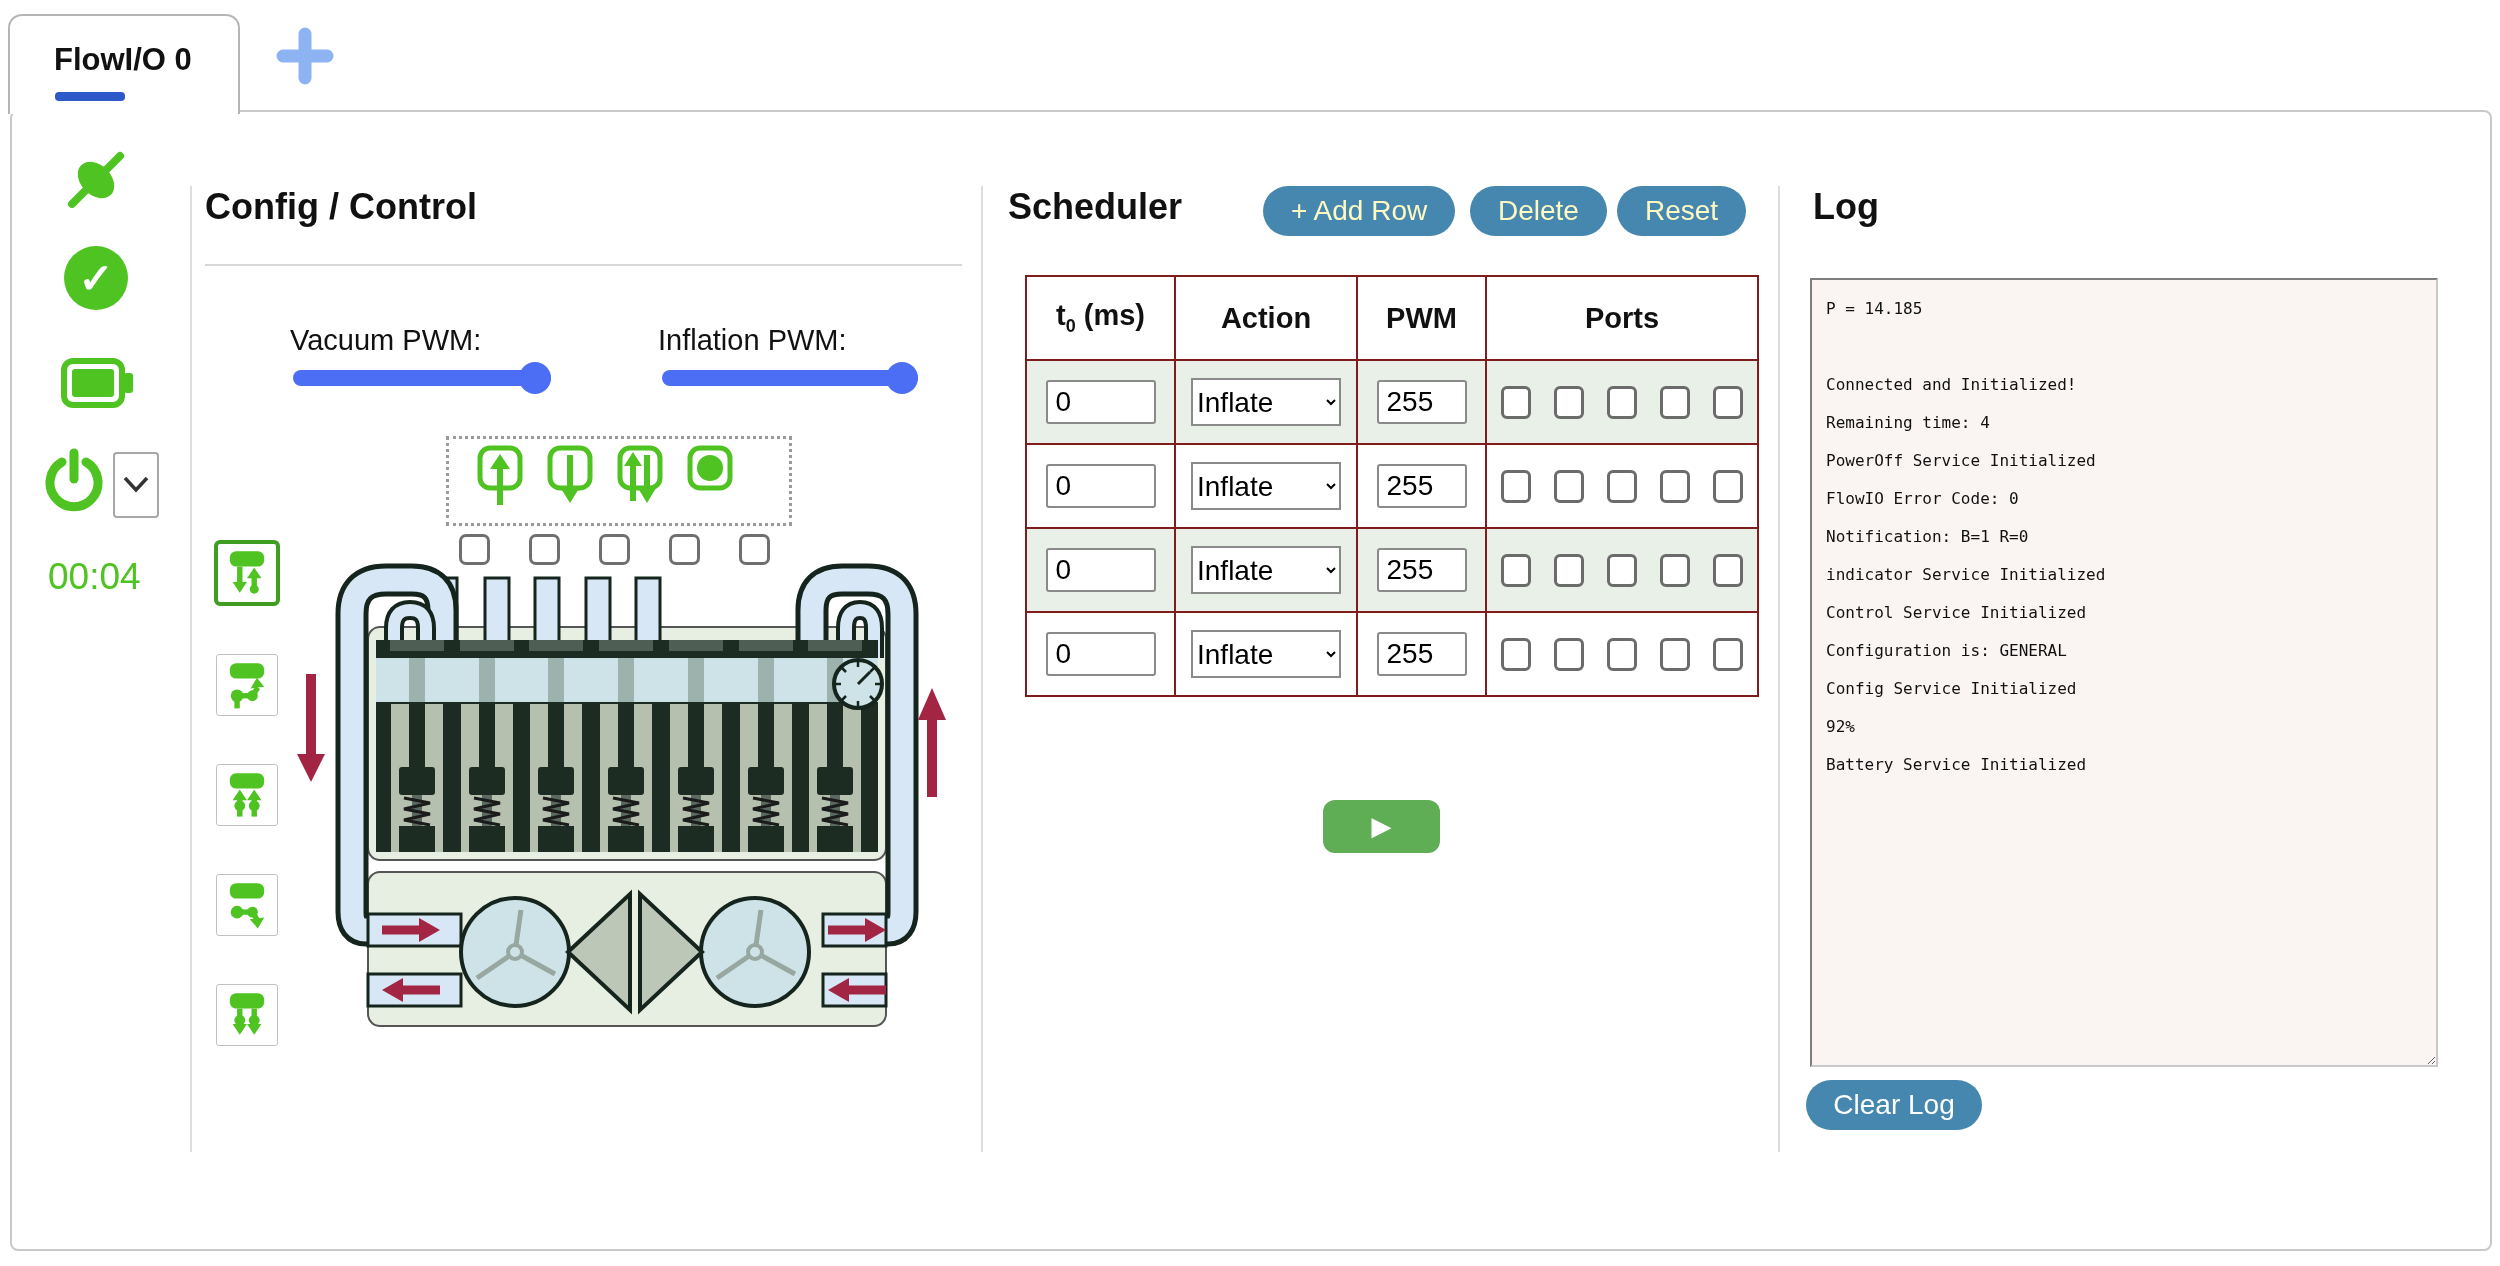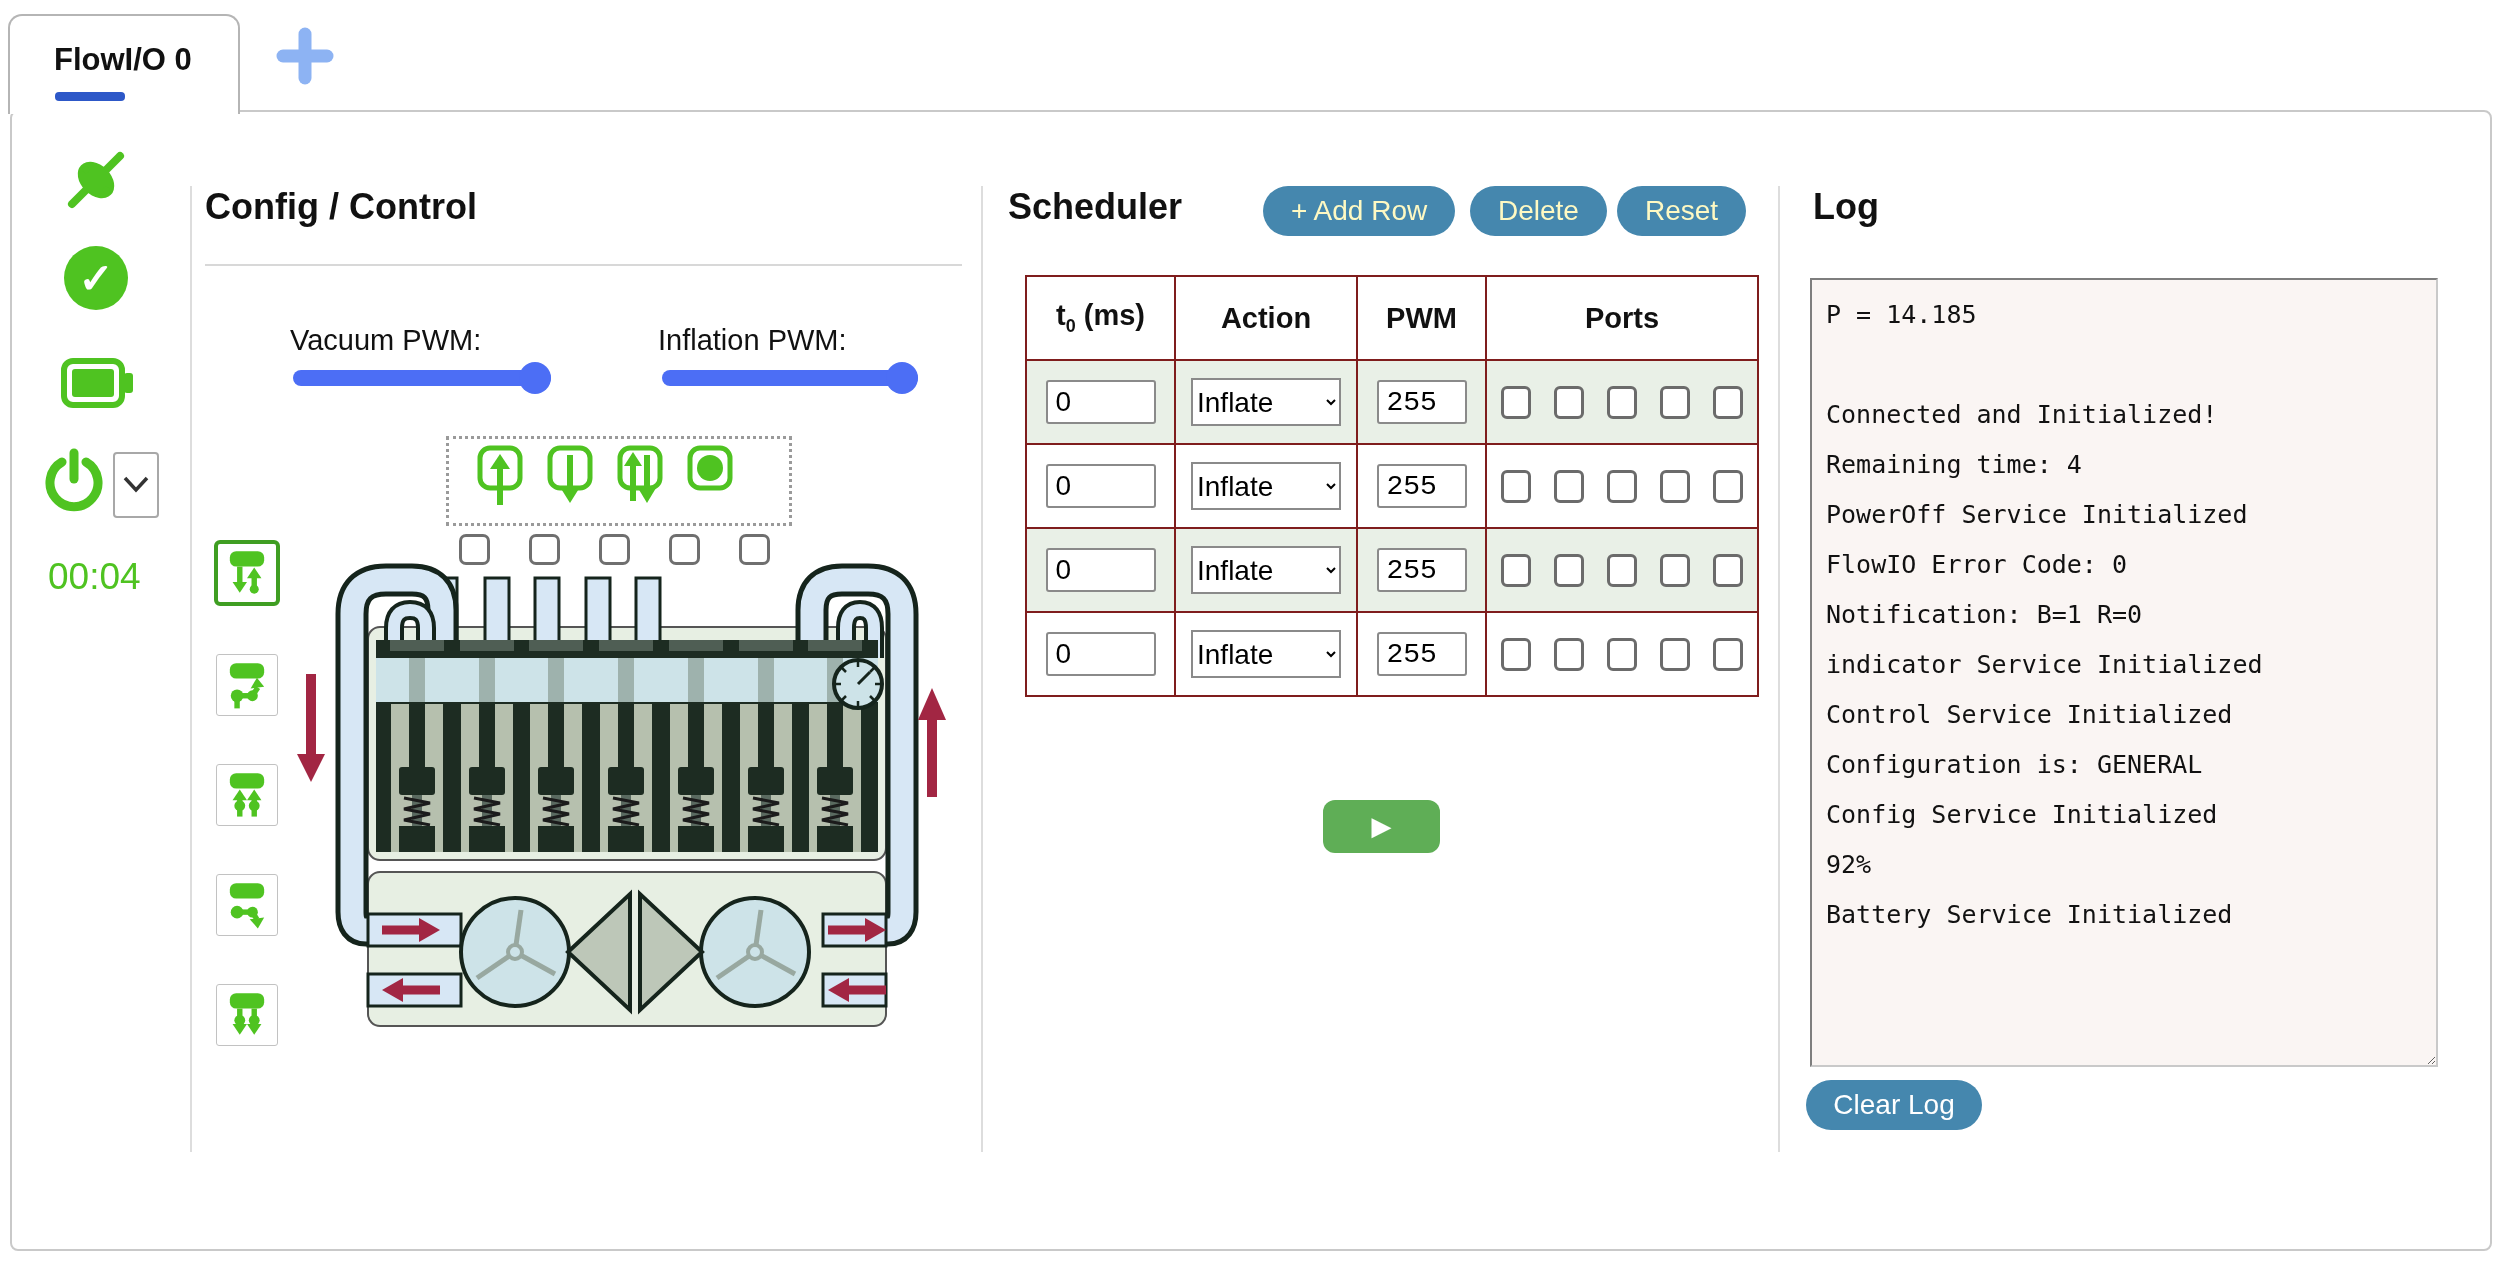--- a/index.html
+++ b/index.html
@@ -53,36 +53,36 @@
   .sch-btn{height:50px;border:none;border-radius:26px;background:#4587ae;color:#fef9c3;
       font-size:28px;padding:0 28px;cursor:pointer;font-family:"Liberation Sans",sans-serif;}
   table.sch{border-collapse:collapse;background:#fff;}
   table.sch th,table.sch td{border:2px solid #7f1d1d;text-align:center;vertical-align:middle;}
   table.sch th{font-size:29px;font-weight:bold;height:80px;background:#fff;}
   table.sch td{height:80px;}
   tr.alt td{background:#e9f0e7;}
   .c-t0{width:145px;} .c-act{width:178px;} .c-pwm{width:125px;margin-top:13px;} .c-ports{width:268px;}
   .t0-input,.pwm-input{font-size:28px;font-family:"Liberation Sans",sans-serif;
       border:2px solid #8a8a8a;border-radius:3px;height:40px;padding:0 8px;background:#fff;}
-  .t0-input{width:90px;} .pwm-input{width:70px;font-family:Liberation Mono, monospace;}
+  .t0-input{width:90px;} .pwm-input{width:70px;}
   .pwm-input.dis{background:#f0f4ef;border-color:#c4ccc2;color:#555;}
   td select{font-size:28px;width:150px;height:48px;border:2px solid #8a8a8a;border-radius:0;
       background:#fff;font-family:"Liberation Sans",sans-serif;}
   td select:disabled{color:#9a9a9a;background:#eef2ed;border-color:#c4ccc2;}
   .ports{display:flex;justify-content:center;gap:23px;}
   .cb{width:24px;height:27px;border:3px solid #6b6b6b;border-radius:6px;background:#fff;
       display:flex;align-items:center;justify-content:center;font-size:18px;color:#fff;}
   .cb.checked.dis{background:#c6c6c6;border-color:#c6c6c6;color:#fff;font-weight:bold;}
   .play-btn{left:1323px;top:800px;width:117px;height:53px;border:none;border-radius:12px;
       background:#5fae56;color:#fff;font-size:26px;cursor:pointer;}
 
   
   .log-area{left:1810px;top:278px;width:628px;height:789px;box-sizing:border-box;
       background:#faf5f3;border:2px solid;border-color:#7e7e7e #c9c9c9 #c9c9c9 #7e7e7e;
-      font-family:"DejaVu Sans Mono","Liberation Mono",monospace;font-size:25px;line-height:50px;
+      font-family:"DejaVu Sans Mono","Liberation Mono",monospace;font-size:16px;line-height:38px;
       padding:10px 14px;color:#111;resize:both;}
   .clear-btn{left:1806px;top:1080px;width:176px;height:50px;border:none;border-radius:26px;
       background:#4587ae;color:#fff;font-size:28px;cursor:pointer;}
 </style>
 </head>
 <body>
 
 <div class="abs main-frame"></div>
 <div class="abs tab">
   <div class="abs tab-label">FlowI/O 0</div>

